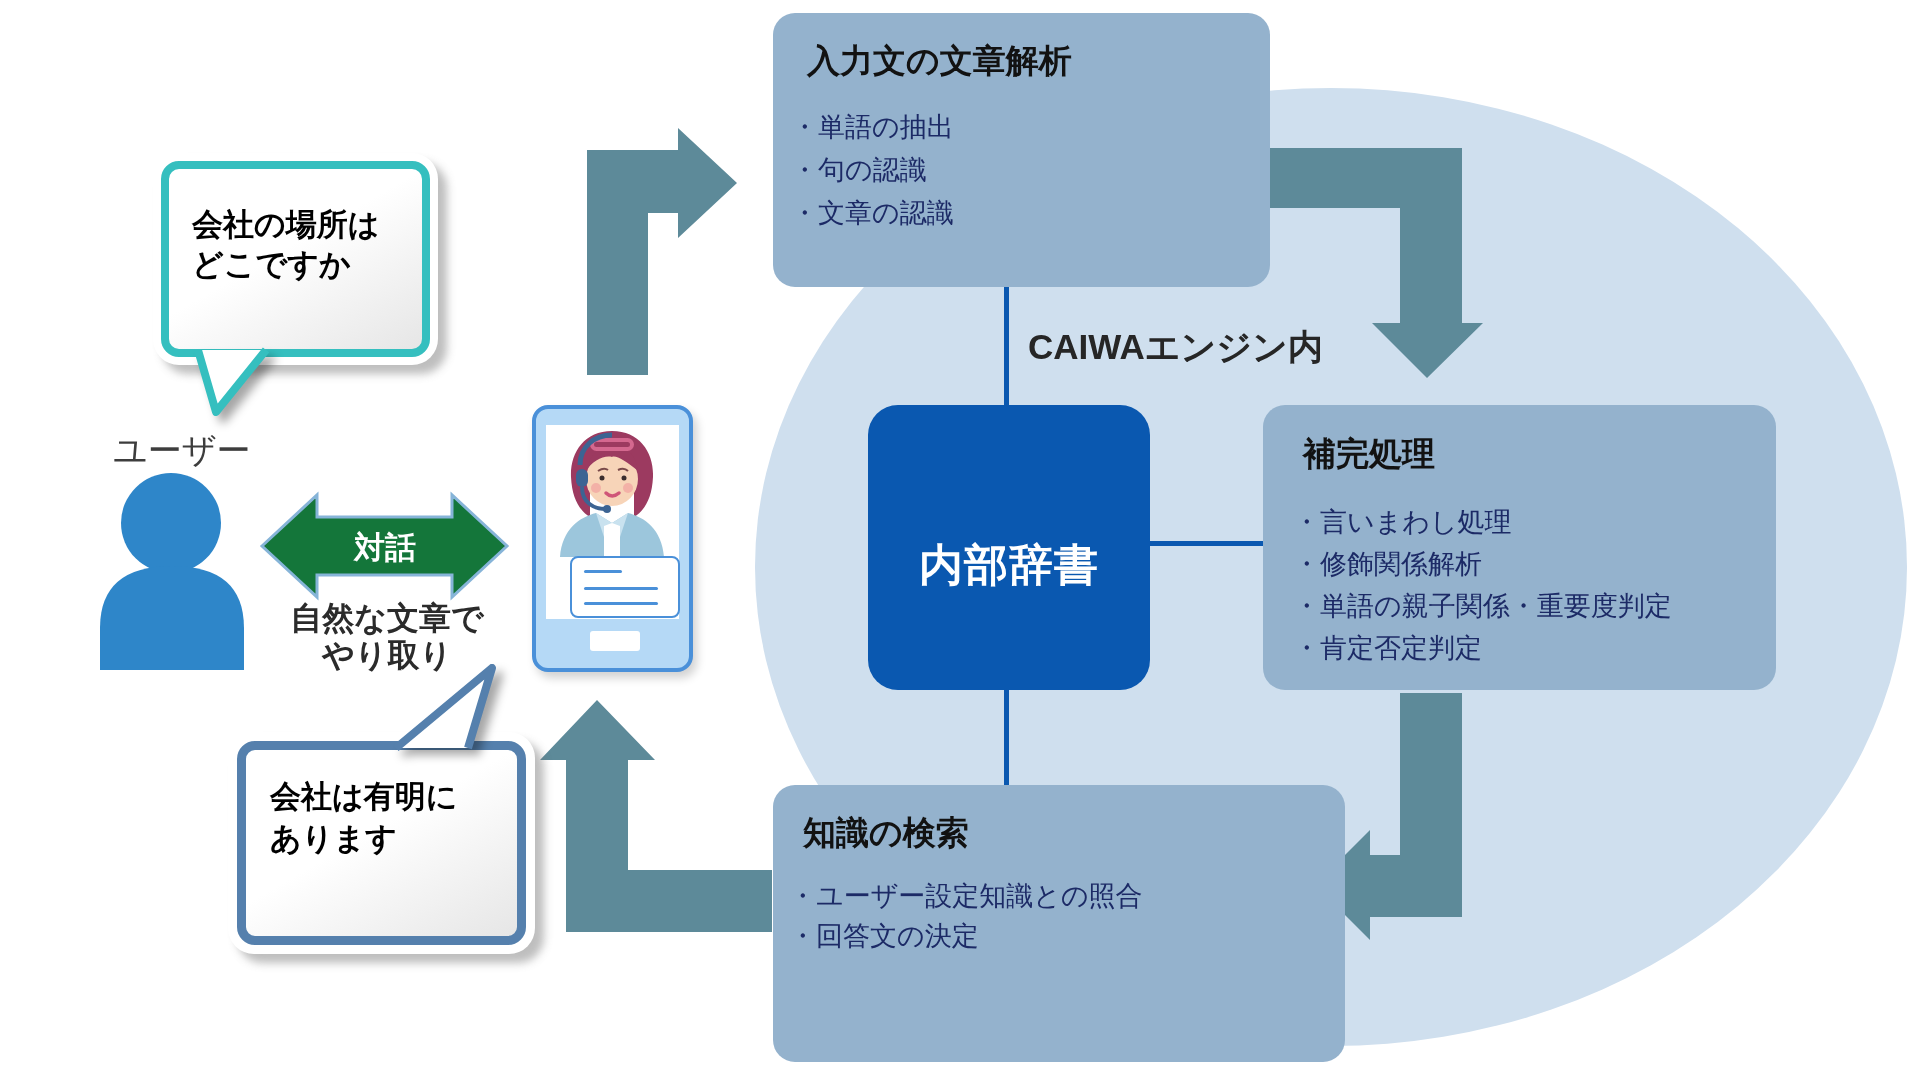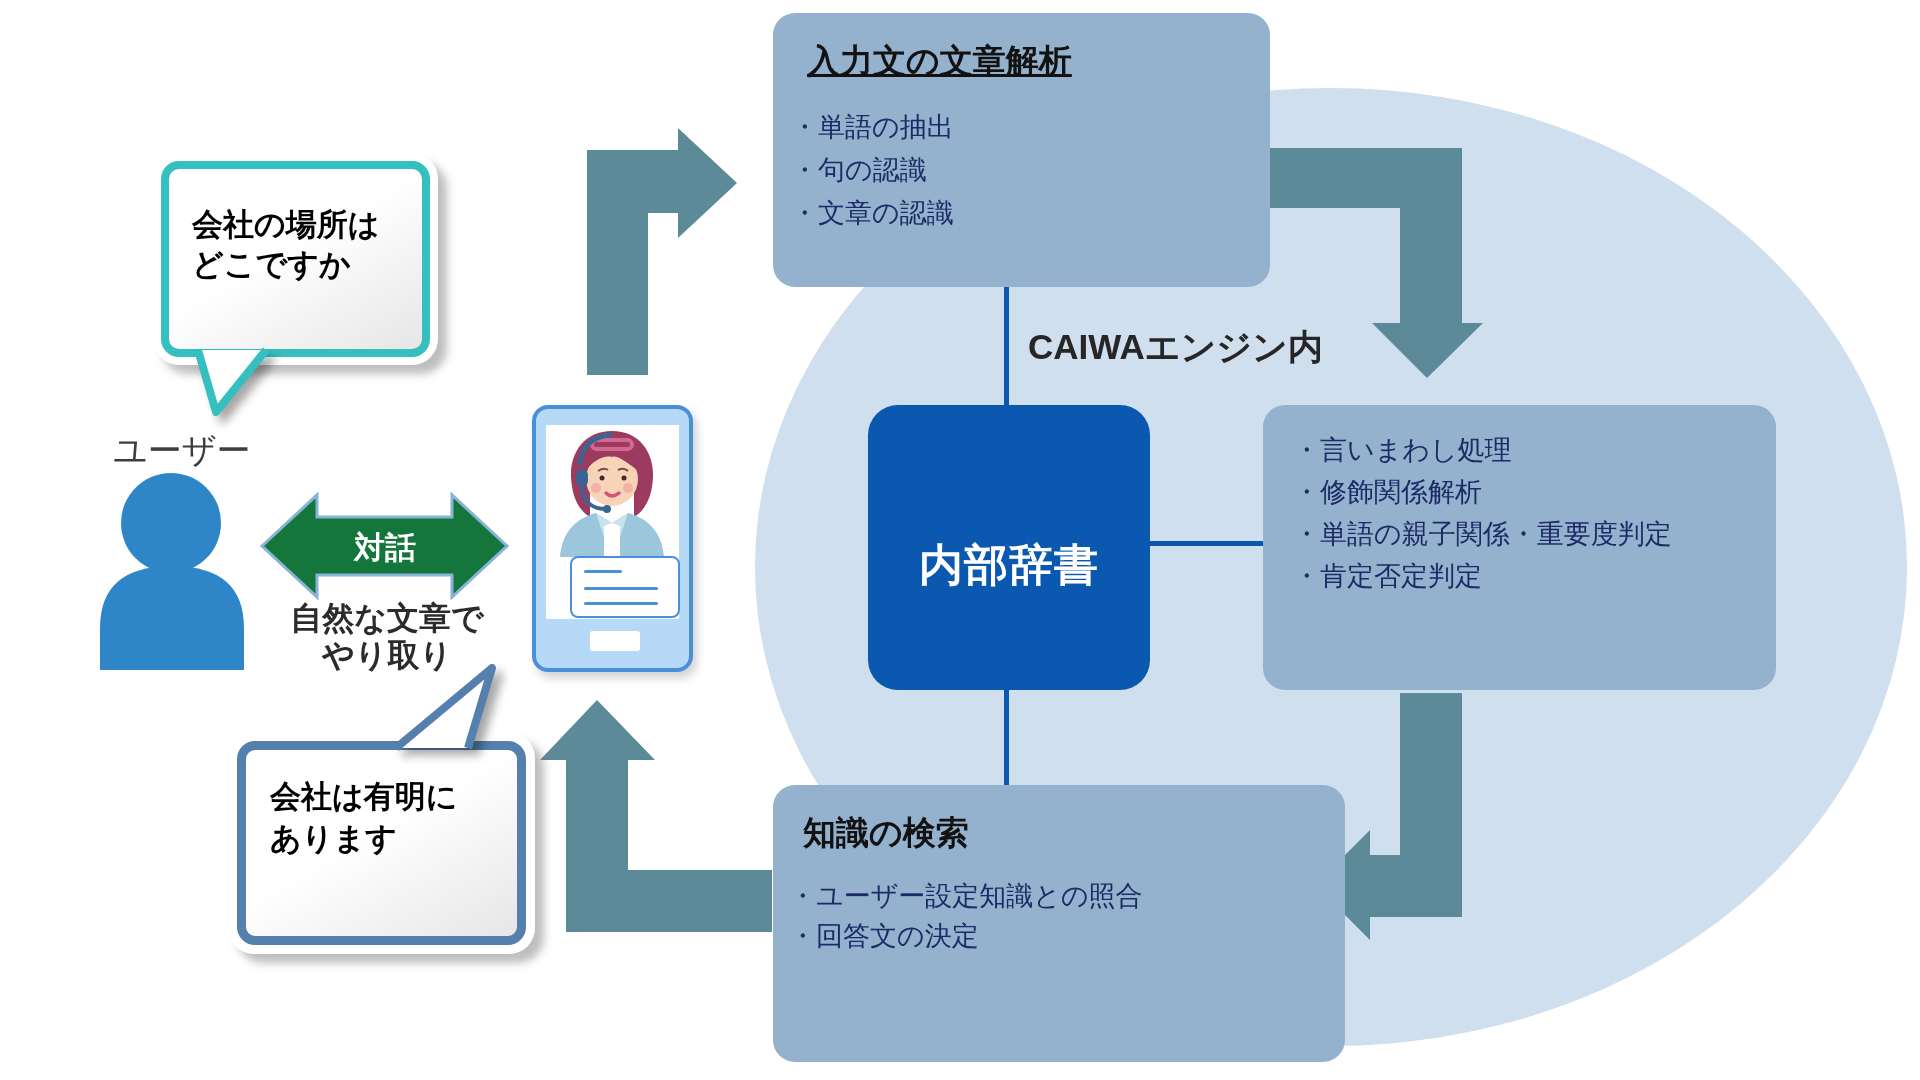--- a/index.html
+++ b/index.html
@@ -11,21 +11,21 @@
   .ellipse{left:755px;top:88px;width:1152px;height:958px;background:#cfdfee;border-radius:50%;}
 
   
   .layer{left:0;top:0;width:1920px;height:1080px;pointer-events:none;}
 
   
   .pbox{position:absolute;background:#94b2cd;border-radius:22px;box-sizing:border-box;}
   .pbox .title{font-size:33px;font-weight:bold;color:#121212;}
   .pbox ul{list-style:none;margin:0;padding:0;font-size:27px;color:#1c2a66;}
   .box-analysis{left:773px;top:13px;width:497px;height:274px;}
-  .box-analysis .title{margin:26px 16px 0 34px;text-decoration:underline;}
+  .box-analysis .title{margin:26px 16px 0 34px;}
   .box-analysis ul{margin:22px 0 0 18px;line-height:43px;}
   .box-completion{left:1263px;top:405px;width:513px;height:285px;}
   .box-completion .title{margin:27px 0 0 40px;}
   .box-completion ul{margin:24px 0 0 30px;line-height:42px;}
   .box-search{left:773px;top:785px;width:572px;height:277px;}
   .box-search .title{margin:26px 0 0 30px;}
   .box-search ul{margin:20px 0 0 16px;line-height:40px;}
   .box-dict{left:868px;top:405px;width:282px;height:285px;background:#0a58b0;border-radius:30px;
             display:flex;align-items:center;justify-content:center;padding-top:36px;box-sizing:border-box;
             color:#fff;font-size:44px;font-weight:bold;letter-spacing:1px;}
@@ -98,20 +98,21 @@
       <li>・句の認識</li>
       <li>・文章の認識</li>
     </ul>
   </div>
 
   <div class="abs box-dict">
     <span>内部辞書</span>
   </div>
 
   <div class="pbox box-completion">
+    <div class="title">補完処理</div>
     <ul>
       <li>・言いまわし処理</li>
       <li>・修飾関係解析</li>
       <li>・単語の親子関係・重要度判定</li>
       <li>・肯定否定判定</li>
     </ul>
   </div>
 
   <div class="pbox box-search">
     <div class="title">知識の検索</div>

